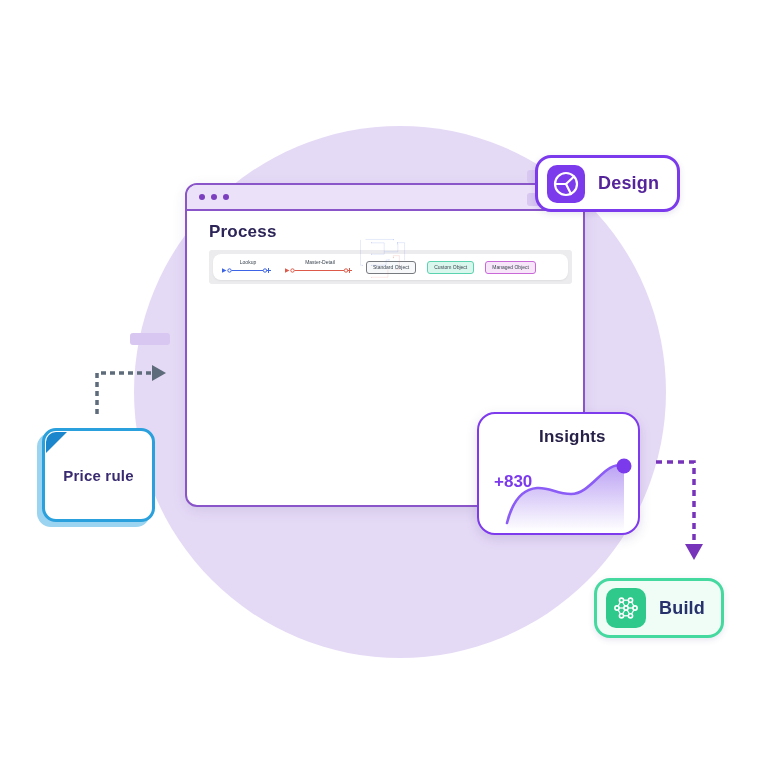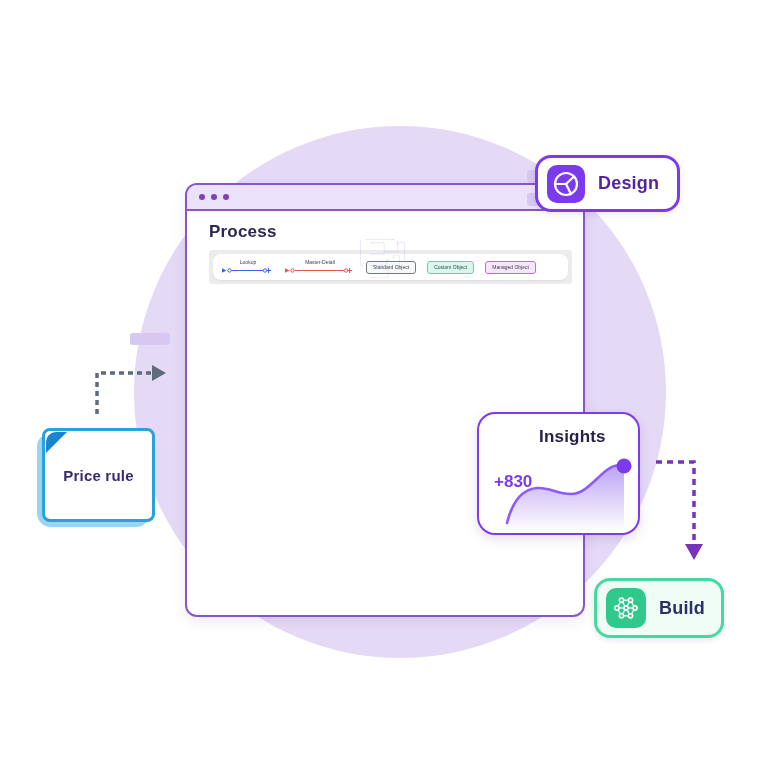--- a/index.html
+++ b/index.html
@@ -8,21 +8,21 @@
   .stage{position:absolute;inset:0;}
 
   
   .circle{position:absolute;left:134px;top:126px;width:532px;height:532px;
           border-radius:50%;background:var(--circle,#E5DAF6);}
 
   
   .tab{position:absolute;background:#D8C7F1;border-radius:3px;}
 
   
-  .window{position:absolute;left:185px;top:183px;width:400px;height:434px;
+  .window{position:absolute;left:185px;top:183px;width:400px;height:324px;
           background:#fff;border:2px solid var(--winborder,#8A55C8);border-radius:12px;
           box-sizing:border-box;box-shadow:0 4px 14px rgba(70,40,120,.10);}
   .titlebar{height:24px;background:var(--titlebar,#EBE1F9);
             border-bottom:2px solid var(--winborder,#8A55C8);
             border-radius:10px 10px 0 0;display:flex;align-items:center;gap:6px;padding-left:12px;}
   .dot{width:6px;height:6px;border-radius:50%;background:#7B3FBF;display:inline-block;}
   .window-body{position:relative;}
   .page-title{margin:11px 0 8px 22px;font-size:17px;font-weight:bold;color:#2D2457;letter-spacing:.2px;}
 
   
@@ -59,21 +59,21 @@
   .badge-design .b-icon{width:38px;height:38px;}
   .badge-govern{left:50px;top:275px;width:145px;height:64px;border-radius:18px;}
   .badge-govern .b-icon{width:42px;height:42px;}
   .badge-build{left:594px;top:578px;width:130px;height:60px;}
   .badge-build .b-icon{width:40px;height:40px;}
 
   
   .price-shadow{position:absolute;left:37px;top:433px;width:113px;height:94px;
                 border-radius:14px;}
   .price{position:absolute;left:42px;top:428px;width:113px;height:94px;background:#fff;
-         border:3px solid;border-radius:8px;box-sizing:border-box;
+         border:3px solid;border-radius:14px;box-sizing:border-box;
          display:flex;align-items:center;justify-content:center;}
   .price .b-label{font-size:15px;}
   .fold{position:absolute;left:1px;top:1px;width:0;height:0;
         border-top:21px solid #1C86CC;border-right:21px solid transparent;
         border-top-left-radius:10px;}
 </style>
 </head>
 <body>
 
 <div class="stage">

